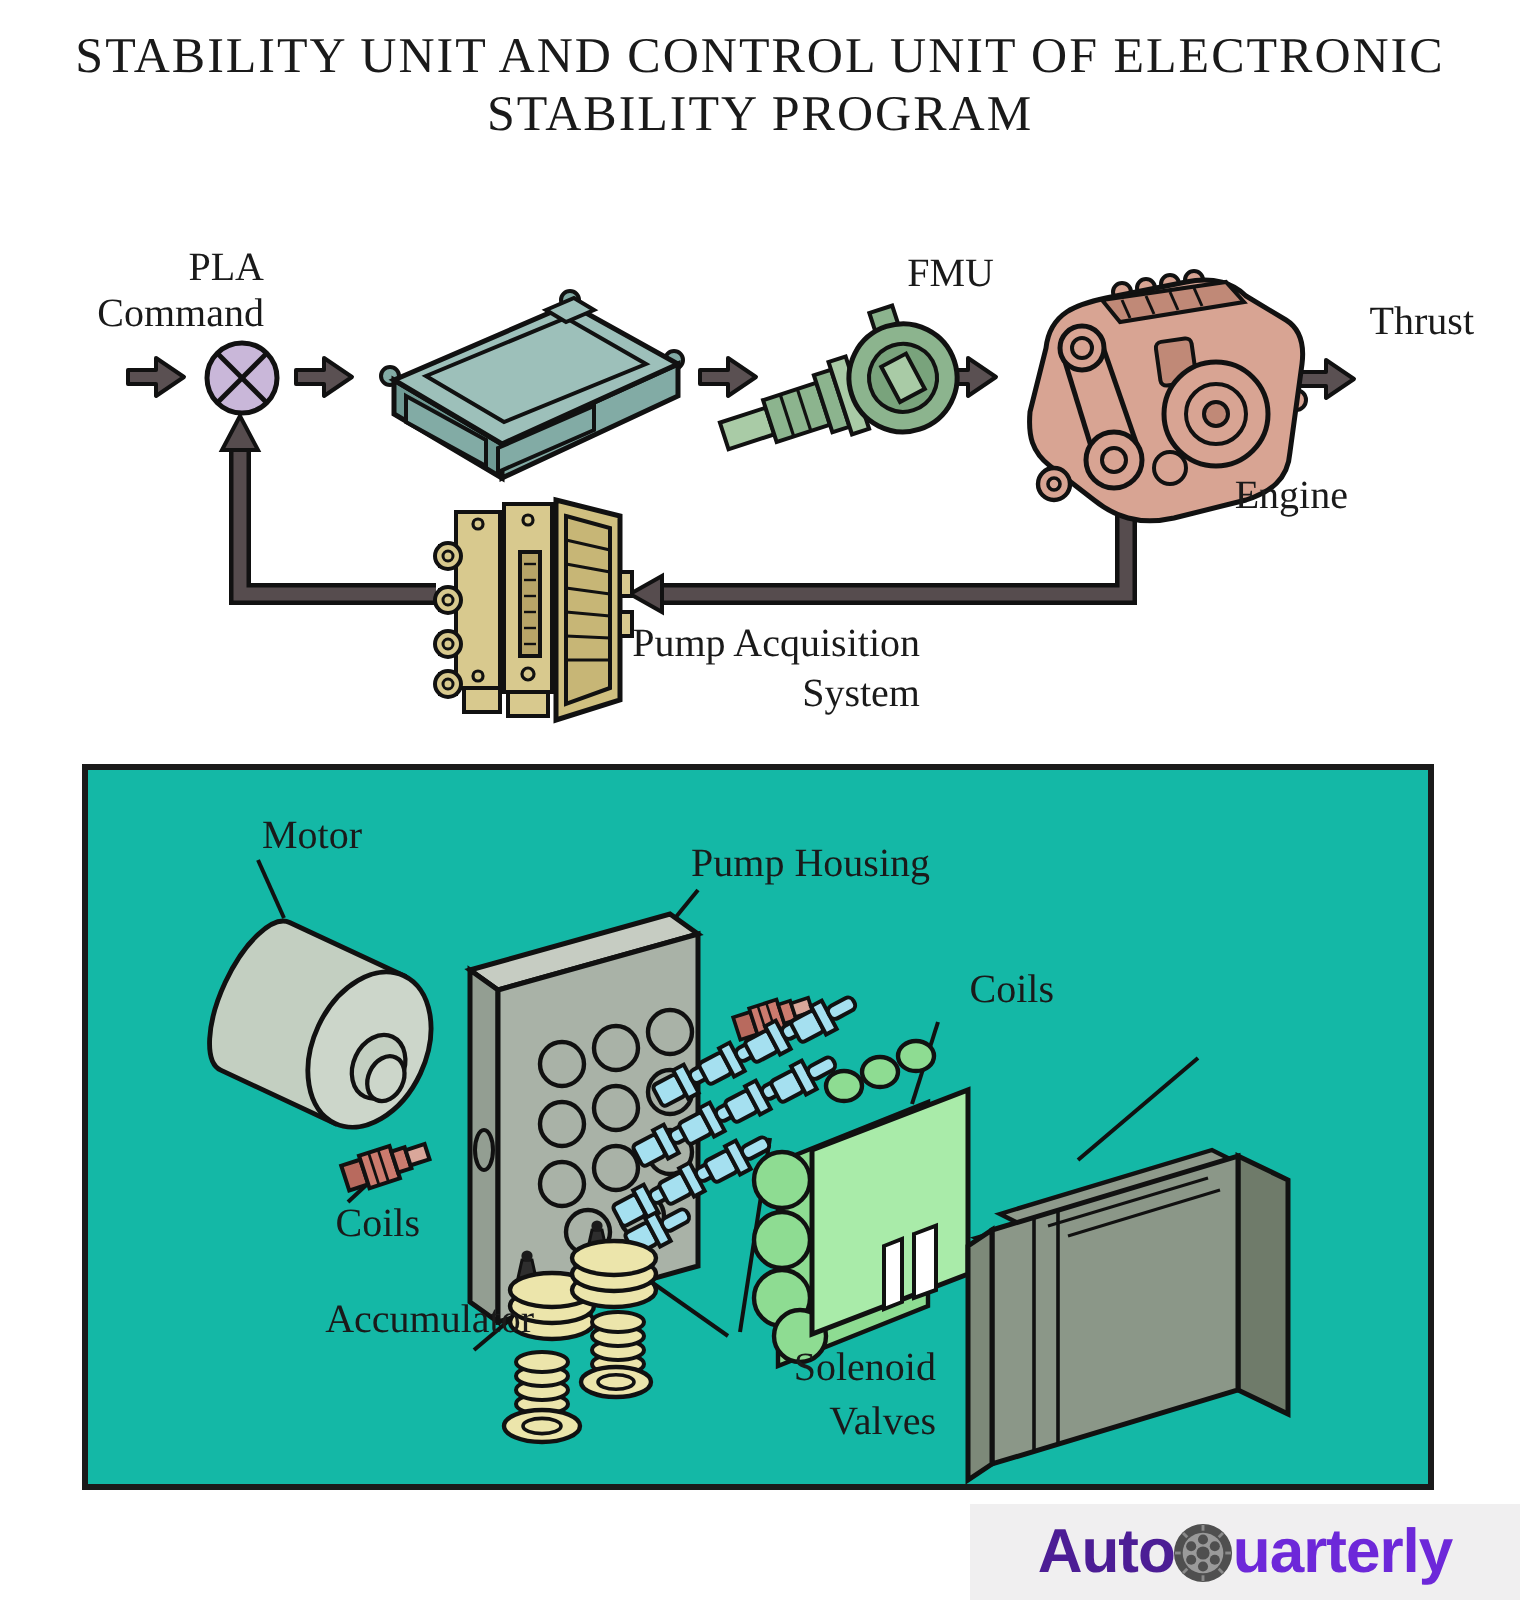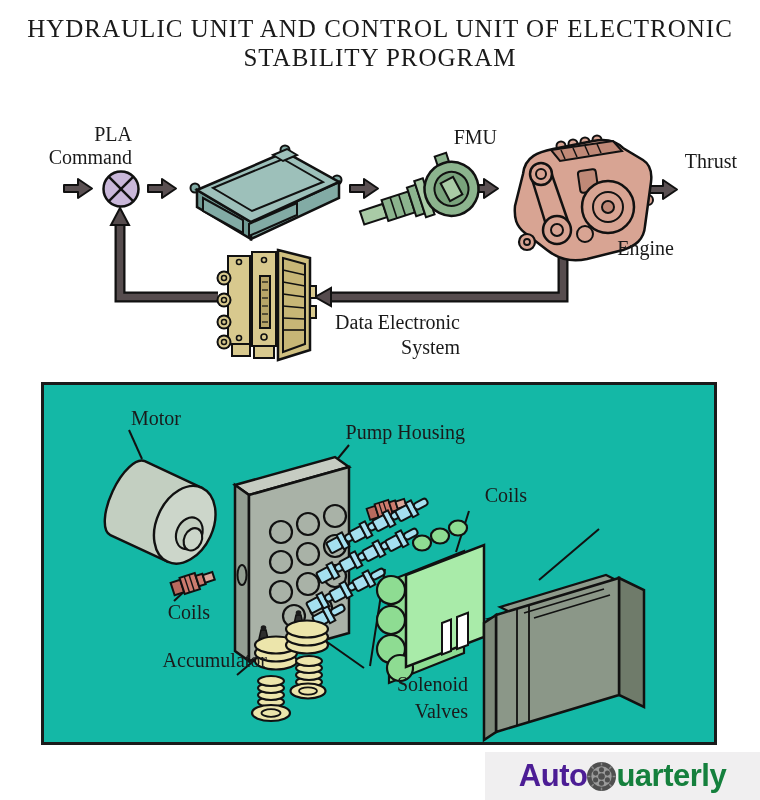--- a/index.html
+++ b/index.html
@@ -9,30 +9,30 @@
          font-size:25px;line-height:29px;letter-spacing:1px;font-weight:normal;}
   .lbl{position:absolute;text-align:right;font-size:20px;line-height:23px;white-space:nowrap;}
   .flow-svg{position:absolute;left:0;top:100px;}
   .unit-box{position:absolute;left:41px;top:382px;width:670px;height:357px;
             border:3px solid #1a1a1a;background:#14b8a6;}
   .unit-svg{position:absolute;left:0;top:0;}
   .logo-strip{position:absolute;left:485px;top:752px;width:275px;height:48px;background:#f0eff0;
               display:flex;align-items:center;justify-content:center;
               font-family:"Liberation Sans", sans-serif;font-weight:bold;font-size:31px;letter-spacing:-0.5px;}
   .logo-auto{color:#4c1d95;}
-  .logo-rest{color:#15803d;}
+  .logo-rest{color:#6d28d9;}
   .logo-strip svg{margin:0 -1px;display:block;}
 </style>
 </head>
 <body>
 
 <div class="canvas">
 
   <div class="title">
-    <div>HYDRAULIC UNIT AND CONTROL UNIT OF ELECTRONIC</div>
+    <div>STABILITY UNIT AND CONTROL UNIT OF ELECTRONIC</div>
     <div>STABILITY PROGRAM</div>
   </div>
 
   <svg class="flow-svg" width="760" height="282" viewBox="0 0 760 282">
     <defs>
       <path id="blockArrow" d="M0,6 H14 V0 L28,9.5 L14,19 V13 H0 Z"></path>
       <g id="valve-proto">
         <rect x="0" y="0" width="13" height="12" rx="2" fill="#a5e0f0" stroke="#111" stroke-width="2"></rect>
         <rect x="13" y="-2" width="6" height="16" fill="#a5e0f0" stroke="#111" stroke-width="2"></rect>
         <rect x="19" y="2.5" width="14" height="7" rx="3" fill="#a5e0f0" stroke="#111" stroke-width="2"></rect>
@@ -164,21 +164,21 @@
   </svg>
 
   <div class="lbl" style="left:12px;top:123px;width:120px;">
     <div>PLA</div>
     <div>Command</div>
   </div>
   <div class="lbl" style="left:397px;top:126px;width:100px;">FMU</div>
   <div class="lbl" style="left:574px;top:237px;width:100px;">Engine</div>
   <div class="lbl" style="left:637px;top:150px;width:100px;">Thrust</div>
   <div class="lbl" style="left:300px;top:310px;width:160px;line-height:25px;">
-    <div>Data Electronic</div>
+    <div>Pump Acquisition</div>
     <div>System</div>
   </div>
 
   <div class="unit-box">
     <svg class="unit-svg" width="670" height="357" viewBox="0 0 670 357">
 
       <g stroke="#111" stroke-width="2">
         <line x1="85" y1="45" x2="98" y2="74"></line>
         <line x1="305" y1="60" x2="287" y2="82"></line>
         <line x1="130" y1="216" x2="144" y2="203"></line>

